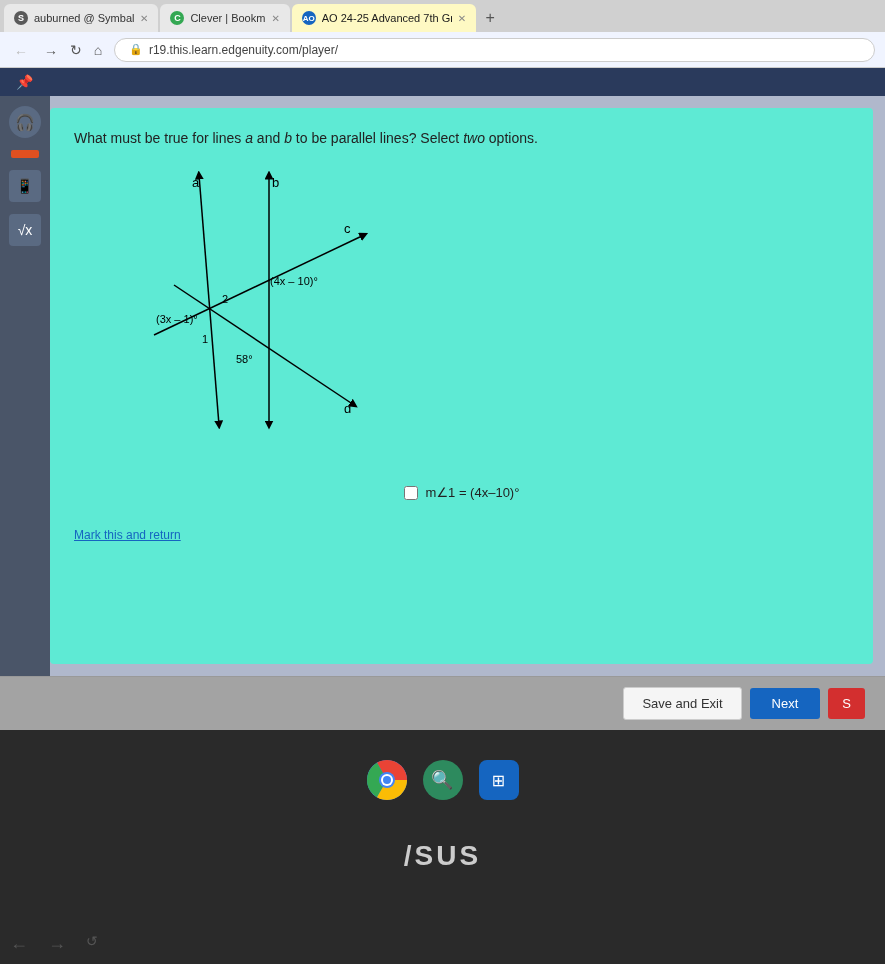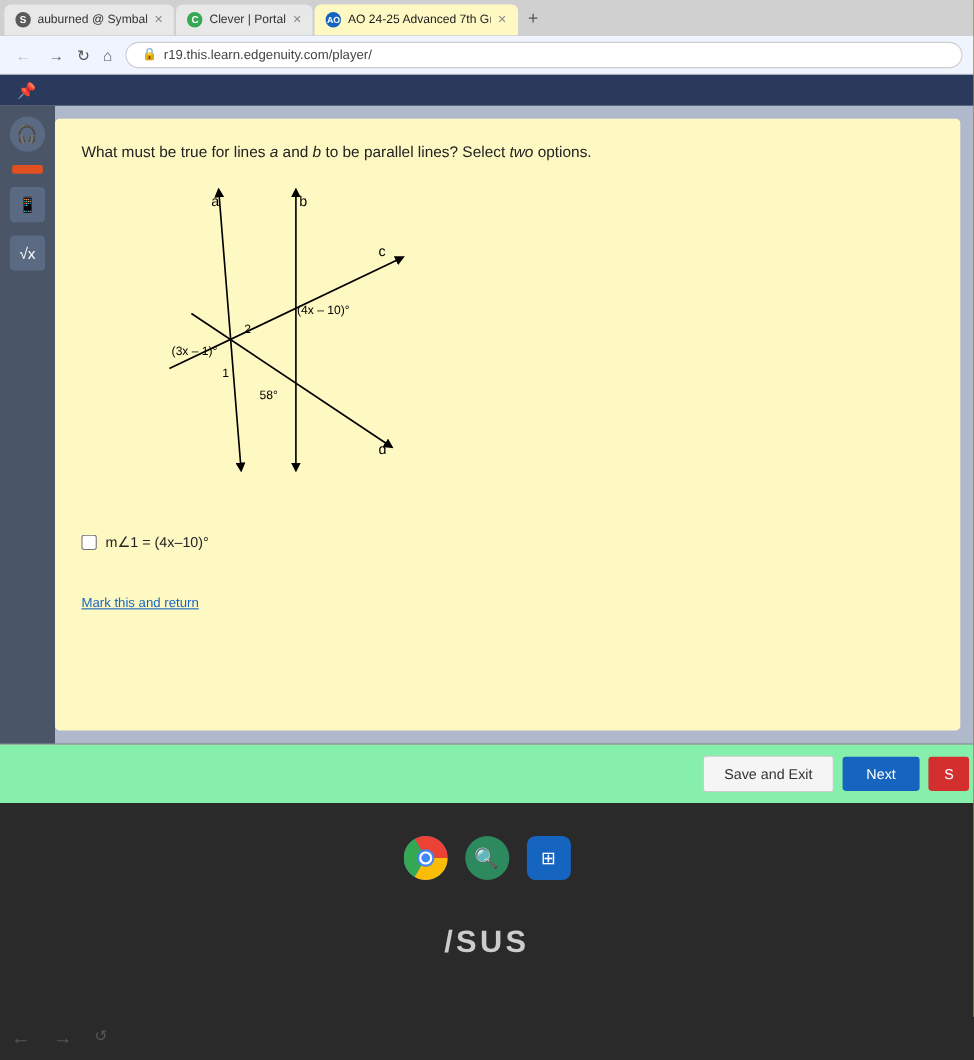--- a/index.html
+++ b/index.html
@@ -158,21 +158,21 @@
       color: white;
       font-size: 16px;
       cursor: pointer;
       border-radius: 4px;
     }
 
     .sidebar-icon.headphone { background: #5a6a82; border-radius: 50%; }
 
     
     .question-panel {
-      background: #fef9c3;
+      background: #5eead4;
       margin: 12px;
       margin-left: 0;
       flex: 1;
       border-radius: 4px;
       padding: 20px 24px;
       position: relative;
     }
 
     .question-text {
       font-size: 14px;
@@ -191,43 +191,44 @@
       height: 300px;
       position: relative;
       margin-bottom: 20px;
     }
 
     
     .answer-option {
       display: flex;
       align-items: center;
       gap: 8px;
-      margin-bottom: 20px;
+      margin-bottom: 7px;
       font-size: 13px;
       color: #222;
+      justify-content: center;
     }
 
     .answer-option input[type="checkbox"] {
       width: 14px;
       height: 14px;
     }
 
     .mark-return {
       color: #1565c0;
       font-size: 12px;
       text-decoration: underline;
       cursor: pointer;
       margin-top: 21px;
       display: inline-block;
     }
 
     
     .action-bar {
-      background: #86efac;
-      padding: 10px 4px;
+      background: #a3a3a3;
+      padding: 10px 20px;
       display: flex;
       align-items: center;
       justify-content: flex-end;
       gap: 8px;
       border-top: 1px solid #999;
     }
 
     .btn-save-exit {
       background: #f5f5f5;
       border: 1px solid #ccc;
@@ -338,21 +339,21 @@
 <div>
 
   <div class="tab-bar">
     <div class="tab">
       <span class="tab-icon" style="background:#5a5a5a; font-size:9px;">S</span>
       <span style="font-size:11px; max-width:100px; overflow:hidden; white-space:nowrap;">auburned @ Symbaloo: Bookm...</span>
       <span class="tab-close">✕</span>
     </div>
     <div class="tab">
       <span class="tab-icon green" style="font-size:9px; font-weight:bold;">C</span>
-      <span style="font-size:11px;">Clever | Portal</span>
+      <span style="font-size:11px;">Clever | Bookm</span>
       <span class="tab-close">✕</span>
     </div>
     <div class="tab active">
       <span class="tab-icon blue2" style="font-size:8px; background:#1565c0; color:white;">AO</span>
       <span style="font-size:11px; max-width:130px; overflow:hidden; white-space:nowrap;">AO 24-25 Advanced 7th Grade M...</span>
       <span class="tab-close">✕</span>
     </div>
     <div class="new-tab-btn">+</div>
   </div>
 

